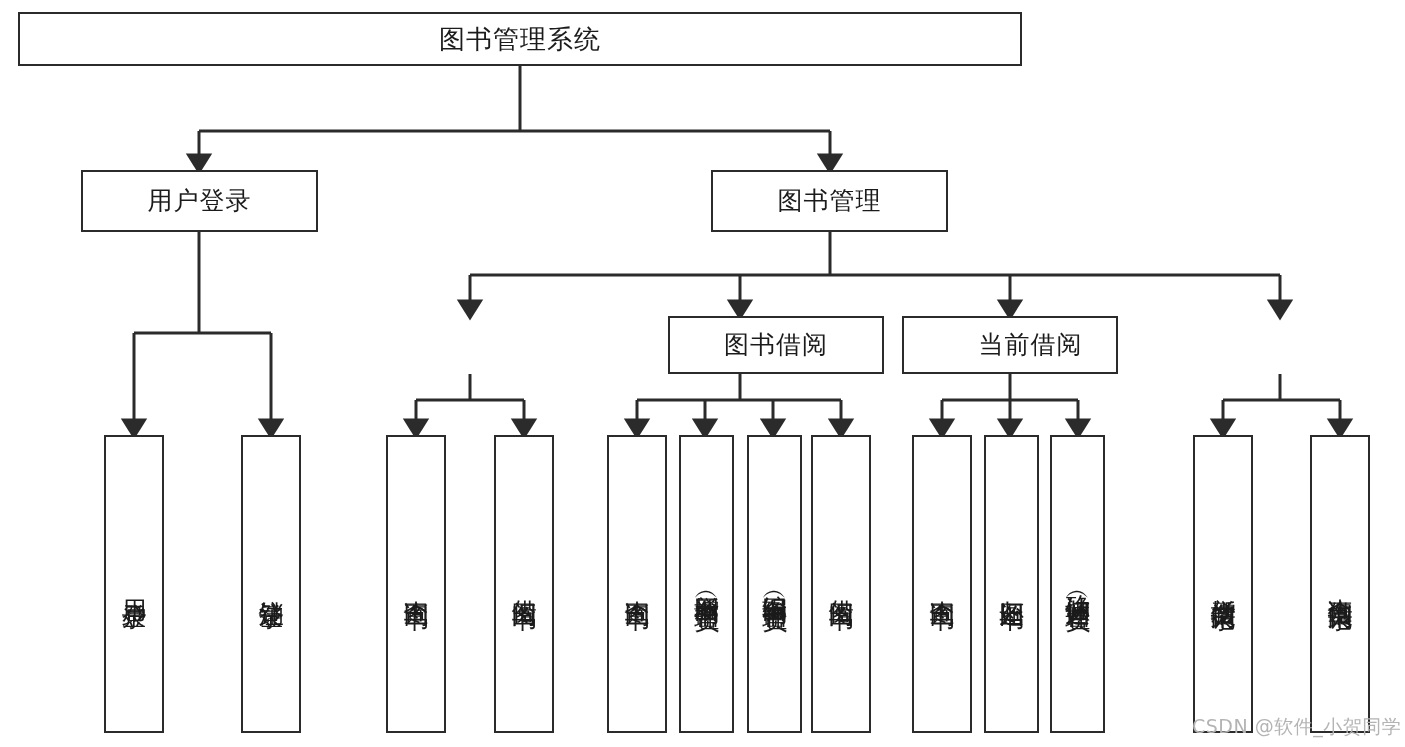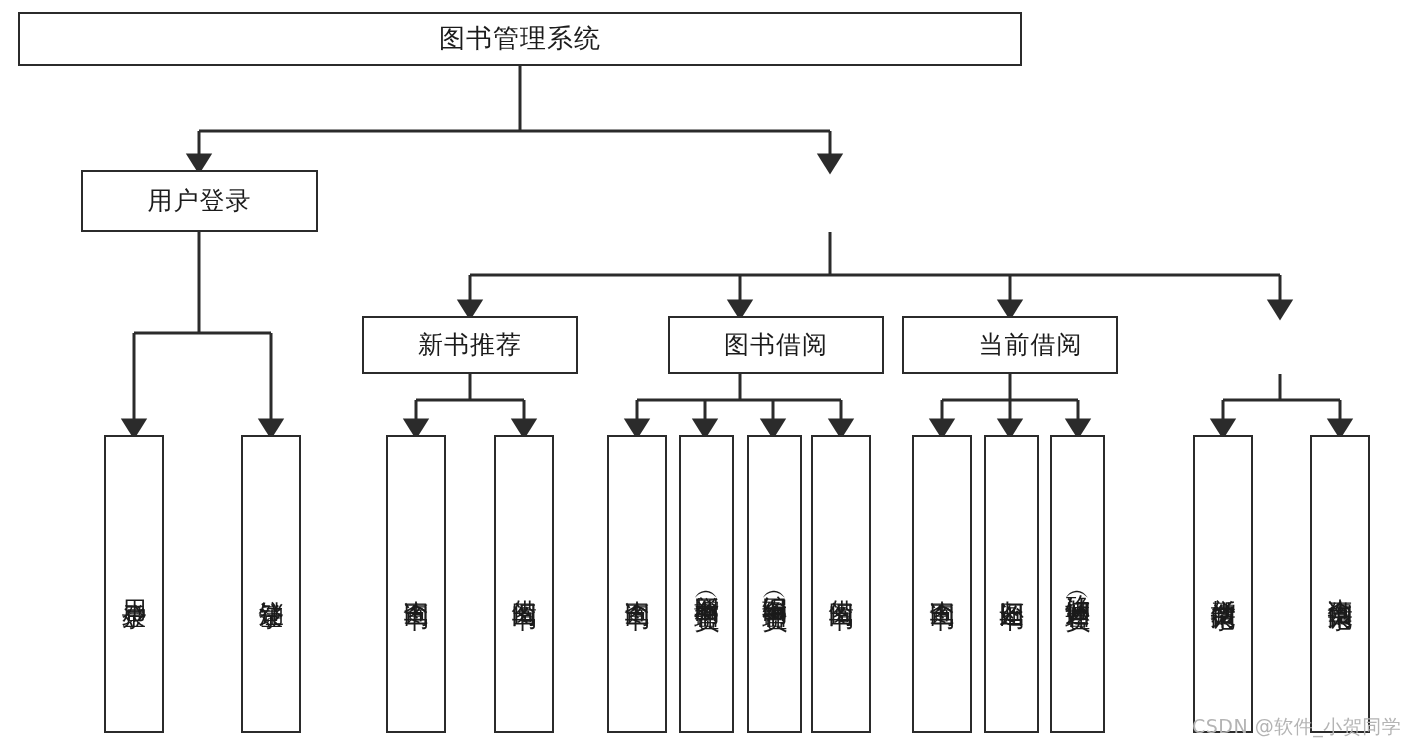--- a/index.html
+++ b/index.html
@@ -31,21 +31,20 @@
     background: #ffffff;
     display: flex;
     align-items: center;
     justify-content: center;
     color: #1b1b1b;
   }
   .node-h {
     font-size: 25px;
     letter-spacing: 1px;
     line-height: 1.1;
-    font-family: Liberation Serif, serif;
   }
   .node-root .node-label { font-size: 26px; }
   .node-v {
     writing-mode: vertical-rl;
     text-orientation: upright;
     font-size: 25px;
     line-height: 1.18;
     letter-spacing: 2px;
     align-items: center;
     justify-content: center;
@@ -122,24 +121,24 @@
   </svg>
 
   <div class="node node-h node-root" style="left:18px; top:12px; width:1004px; height:54px;">
     <span class="node-label">图书管理系统</span>
   </div>
 
   <div class="node node-h" style="left:81px; top:170px; width:237px; height:62px;">
     <span class="node-label">用户登录</span>
   </div>
 
-
-  <div class="node node-h" style="left:362px; top:316px; width:216px; height:58px;">
-    <span class="node-label">新书推荐</span>
-  </div>
+  <div class="node node-h" style="left:711px; top:170px; width:237px; height:62px;">
+    <span class="node-label">图书管理</span>
+  </div>
+
 
   <div class="node node-h" style="left:668px; top:316px; width:216px; height:58px;">
     <span class="node-label">图书借阅</span>
   </div>
 
   <div class="node node-h" style="left:902px; top:316px; width:216px; height:58px;padding-left:41px;">
     <span class="node-label">当前借阅</span>
   </div>
 
 

